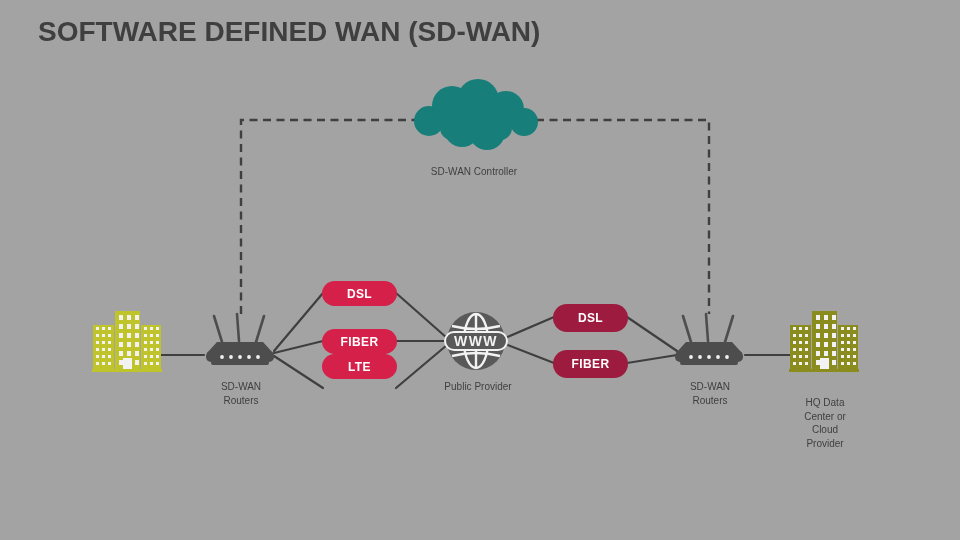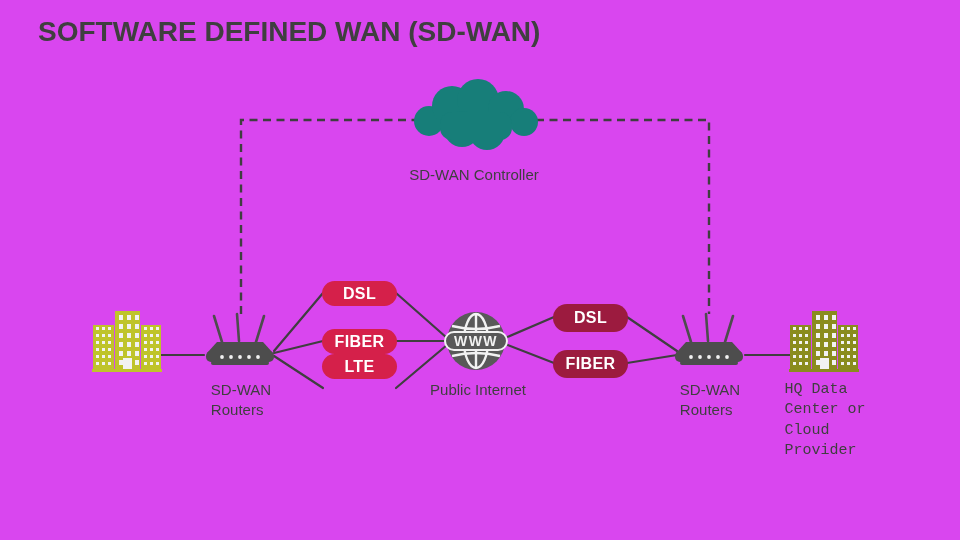--- a/index.html
+++ b/index.html
@@ -1,36 +1,36 @@
 <!DOCTYPE html>
 <html><head>
 <meta charset="utf-8">
 <style>
   html,body{margin:0;padding:0;}
   body{font-family:"Liberation Sans", sans-serif; background:#e8e8e8;}
   #slide{
-    position:relative; width:960px; height:540px; background:#d946ef;
+    position:relative; width:960px; height:540px; background:#a3a3a3;
     overflow:hidden; margin:0 auto;
   }
   #title{
     position:absolute; left:38px; top:16px; font-size:28px; font-weight:700;
     color:#3F3F3F; letter-spacing:0; white-space:nowrap;
   }
   #diagram-svg{position:absolute; left:0; top:0;}
   
   .pill{
     position:absolute; display:flex; align-items:center; justify-content:center;
-    color:#FFFFFF; font-weight:700; font-size:16px; letter-spacing:.4px;
+    color:#FFFFFF; font-weight:700; font-size:12px; letter-spacing:.4px;
   }
   .pill.left-side{left:322px; width:75px; height:25px; border-radius:12.5px; background:#D5204A;}
   .pill.right-side{left:553px; width:75px; height:28px; border-radius:14px; background:#9C1B3F;}
   
   .node-label{
-    position:absolute; transform:translateX(-50%); text-align:left;
-    font-size:15px; line-height:1.35; color:#3F3F3F; white-space:pre-line;
+    position:absolute; transform:translateX(-50%); text-align:center;
+    font-size:10px; line-height:1.35; color:#3F3F3F; white-space:pre-line;
   }
   
   .building{position:absolute; width:68px; height:61px;}
   .building.left-b{--b:#BFC42A;}
   .building.right-b{--b:#8A8C1E;}
   .tower{position:absolute; background-color:#F2F2F2;}
   .tower.side{
     width:21px; height:44px; top:14px;
     background-image:
       repeating-linear-gradient(90deg, var(--b) 0 3px, transparent 3px 6px),
@@ -157,21 +157,21 @@
   <div class="pill left-side" style="top:281px">DSL</div>
   <div class="pill left-side" style="top:329px">FIBER</div>
   <div class="pill left-side" style="top:354px">LTE</div>
 
   <div class="pill right-side" style="top:304px">DSL</div>
   <div class="pill right-side" style="top:350px">FIBER</div>
 
   <div class="node-label" style="left:474px; top:165px;">SD-WAN Controller</div>
   <div class="node-label" style="left:241px; top:380px;">SD-WAN
 Routers</div>
-  <div class="node-label" style="left:478px; top:380px;">Public Internet</div>
+  <div class="node-label" style="left:478px; top:380px;">Public Provider</div>
   <div class="node-label" style="left:710px; top:380px;">SD-WAN
 Routers</div>
-  <div class="node-label" style="left:825px; top:380px;font-family:Liberation Mono, monospace;">HQ Data
+  <div class="node-label" style="left:825px; top:396px;">HQ Data
 Center or
 Cloud
 Provider</div>
 
 </div>
 
 </body></html>

